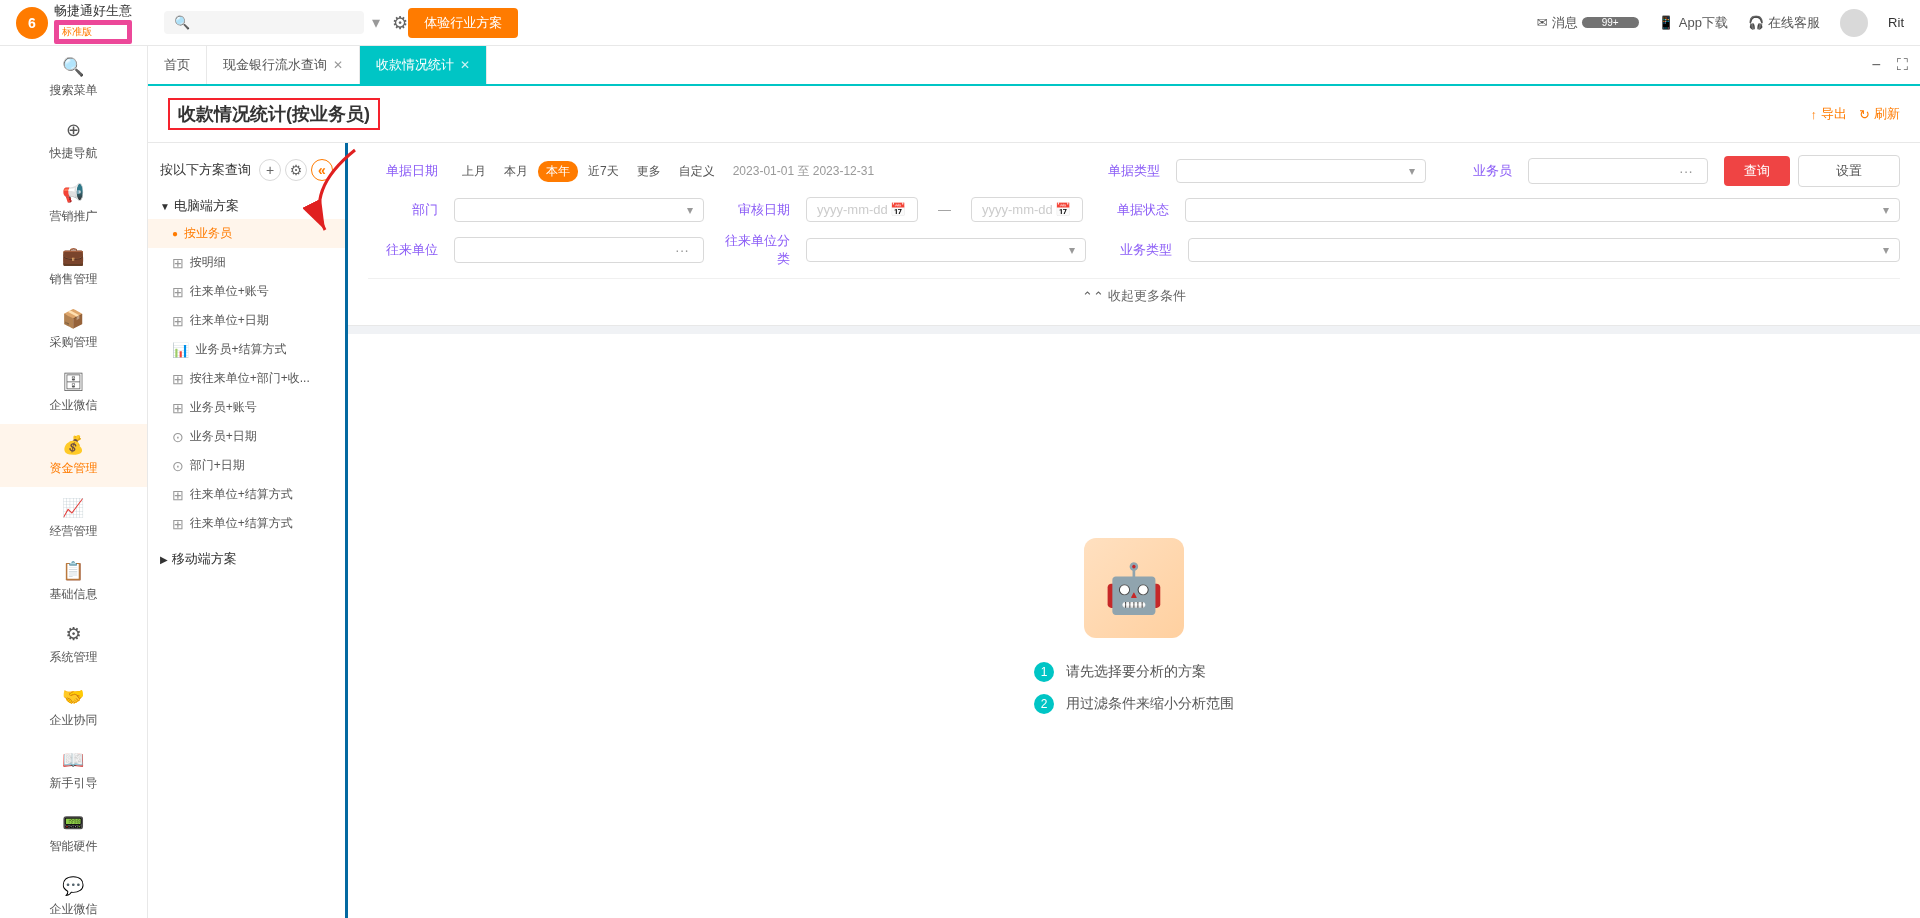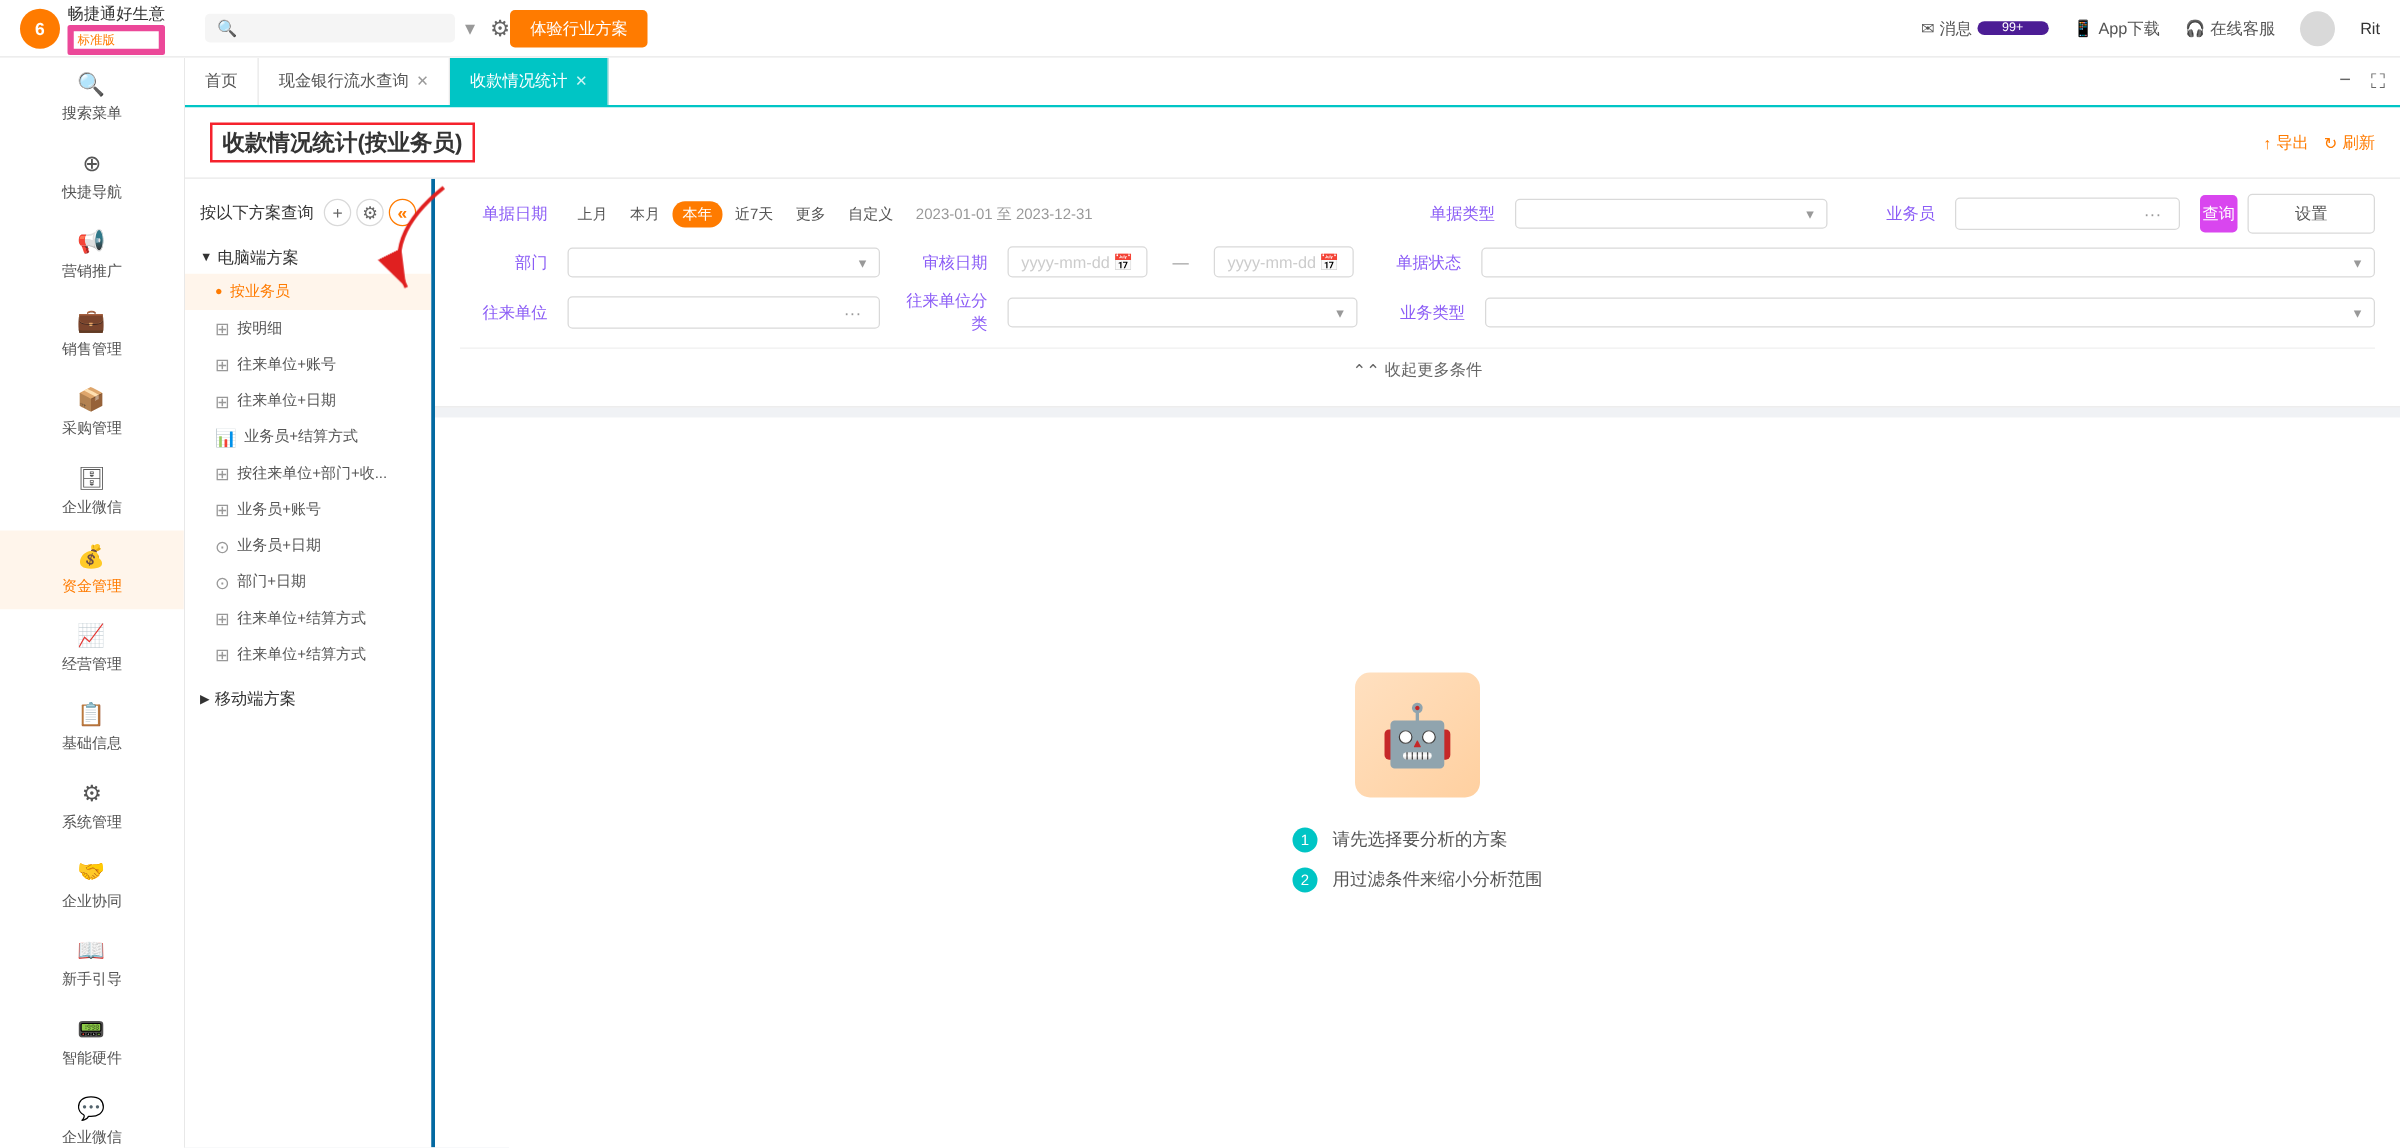--- a/index.html
+++ b/index.html
@@ -61,21 +61,21 @@
     }
     .header-right-item {
       display: flex;
       align-items: center;
       gap: 4px;
       color: #555;
       font-size: 13px;
       cursor: pointer;
     }
     .badge-red {
-      background: #4c1d95;
+      background: #737373;
       color: white;
       font-size: 10px;
       border-radius: 10px;
       padding: 0 20px;
       min-width: 18px;
       text-align: right;
     }
     .user-avatar {
       width: 28px; height: 28px;
       border-radius: 50%;
@@ -353,25 +353,25 @@
       background: #fff;
     }
     .date-separator { color: #999; margin: 0 4px; }
     .filter-actions {
       display: flex;
       gap: 8px;
       align-items: center;
       margin-left: auto;
     }
     .btn-primary {
-      background: #d946ef;
+      background: #ef4444;
       color: white;
       border: none;
       border-radius: 4px;
-      padding: 6px 2px;
+      padding: 6px 20px;
       font-size: 13px;
       cursor: pointer;
     }
     .btn-default {
       background: #fff;
       color: #555;
       border: 1px solid #d9d9d9;
       border-radius: 4px;
       padding: 6px 37px;
       font-size: 13px;

